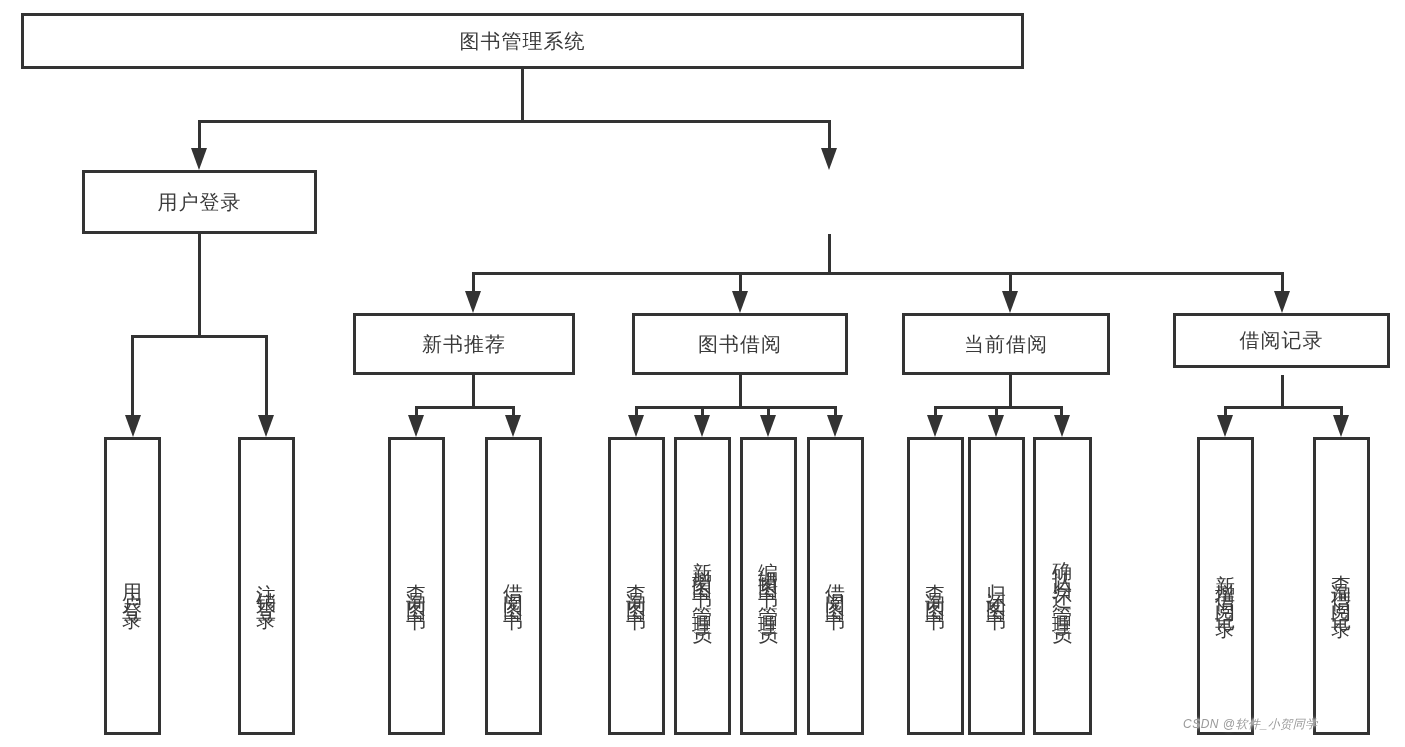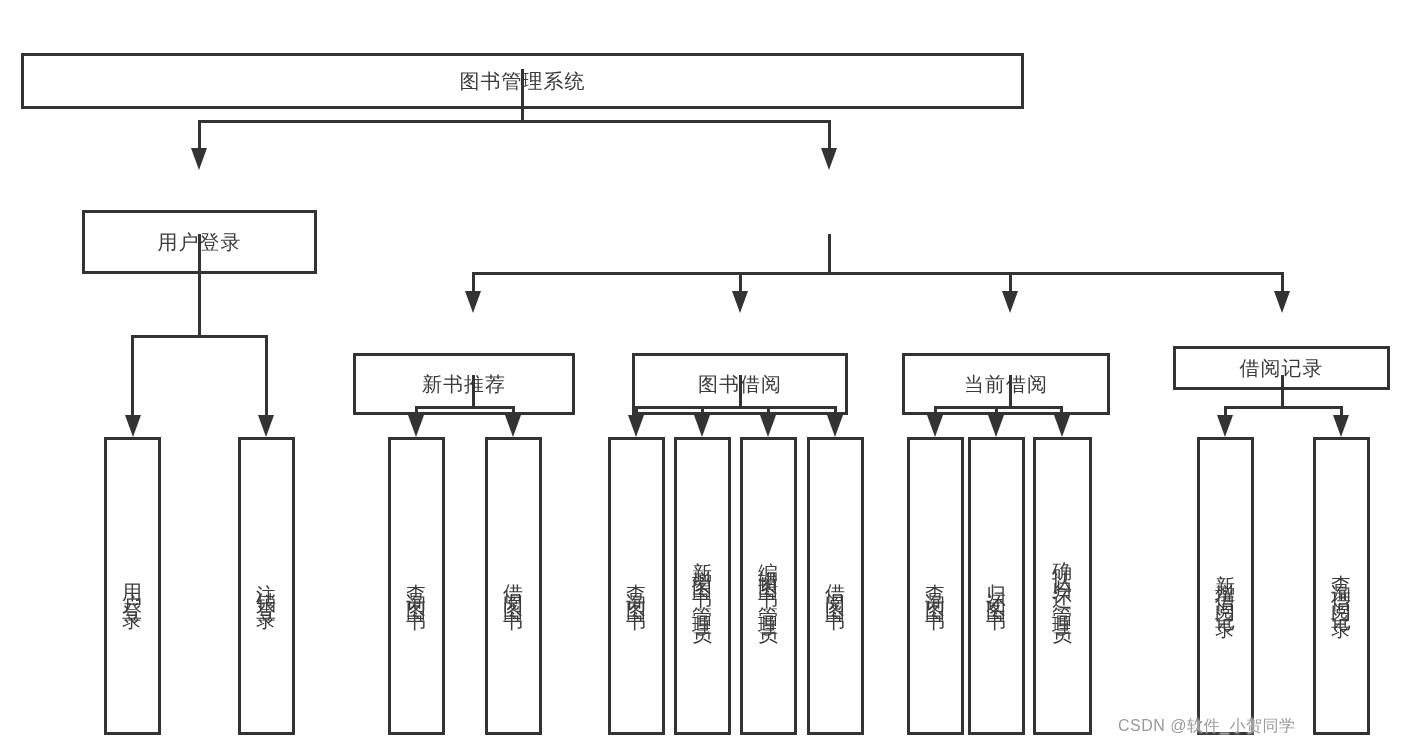--- a/index.html
+++ b/index.html
@@ -23,21 +23,20 @@
     box-sizing:border-box;
     border:3px solid var(--line);
     background:#ffffff;
     display:flex;
     align-items:center;
     justify-content:center;
     font-size:20px;
     color:var(--text);
     letter-spacing:1px;
     white-space:nowrap;
-    margin-top:40px;
   }
   
   .vbox{
     position:absolute;
     box-sizing:border-box;
     border:3px solid var(--line);
     background:#ffffff;
     top:437px;
     width:57px;
     height:298px;
@@ -56,43 +55,44 @@
   }
   .arrow{
     position:absolute;
     width:0;height:0;
     border-left:8px solid transparent;
     border-right:8px solid transparent;
     border-top:22px solid var(--line);
   }
   .watermark{
     position:absolute;
-    left:1118px;
+    left:1183px;
     top:716px;
-    font-size:16px;
+    font-size:12px;
     color:var(--watermark);
     letter-spacing:0.5px;
     white-space:nowrap;
     text-shadow:0 0 2px #ffffff, 0 0 4px #ffffff;
     z-index:5;
+    font-style:italic;
   }
 </style>
 </head>
 <body>
 
 <div id="canvas">
 
   <div class="hbox" style="left:21px;top:13px;width:1003px;height:56px">图书管理系统</div>
 
   <div class="hbox" style="left:82px;top:170px;width:235px;height:64px">用户登录</div>
 
   <div class="hbox" style="left:353px;top:313px;width:222px;height:62px">新书推荐</div>
   <div class="hbox" style="left:632px;top:313px;width:216px;height:62px">图书借阅</div>
   <div class="hbox" style="left:902px;top:313px;width:208px;height:62px">当前借阅</div>
-  <div class="hbox" style="left:1173px;top:306px;width:217px;height:44px">借阅记录</div>
+  <div class="hbox" style="left:1173px;top:313px;width:217px;height:55px">借阅记录</div>
 
   <div class="vbox" style="left:104px">用户登录</div>
   <div class="vbox" style="left:238px">注销登录</div>
 
   <div class="vbox" style="left:388px">查询图书</div>
   <div class="vbox" style="left:485px">借阅图书</div>
 
   <div class="vbox" style="left:608px">查询图书</div>
   <div class="vbox" style="left:674px">新增图书（管理员）</div>
   <div class="vbox" style="left:740px">编辑图书（管理员）</div>

